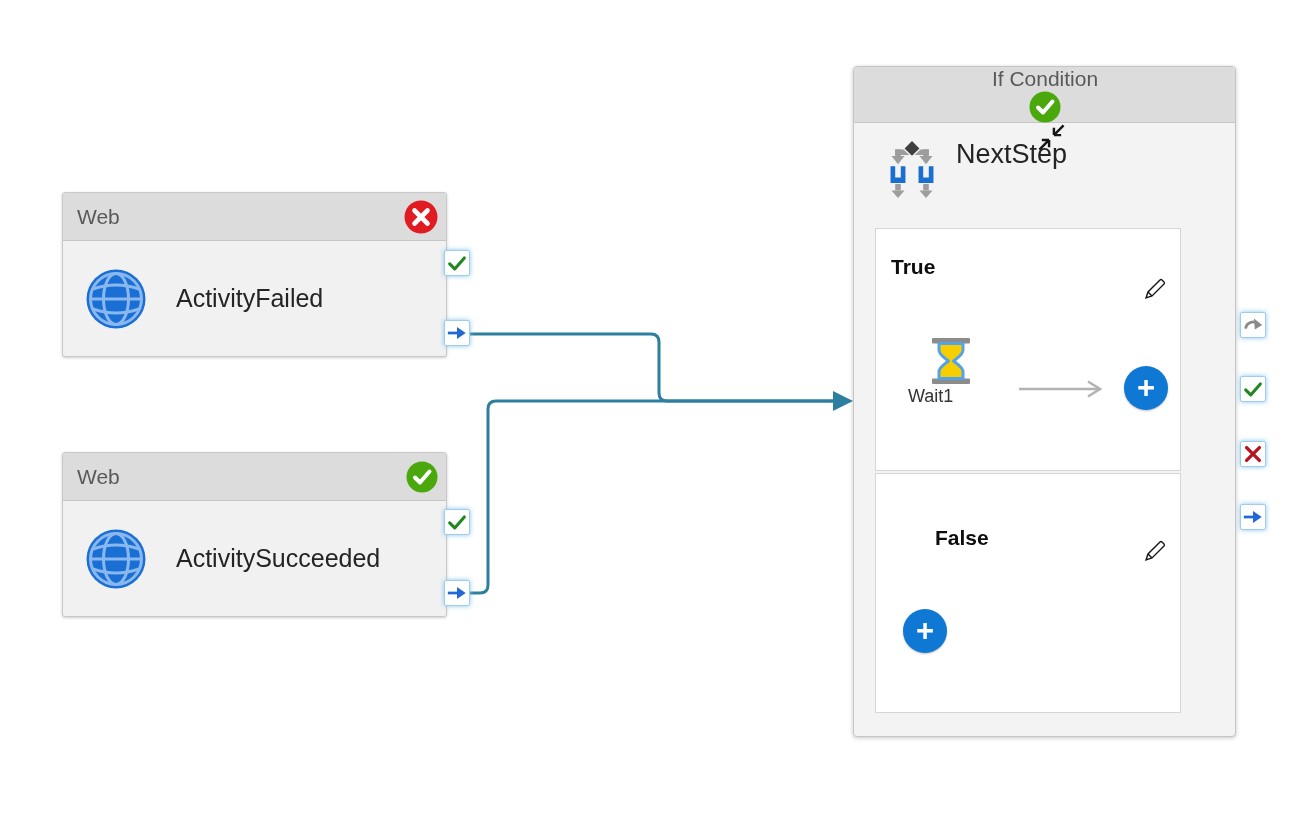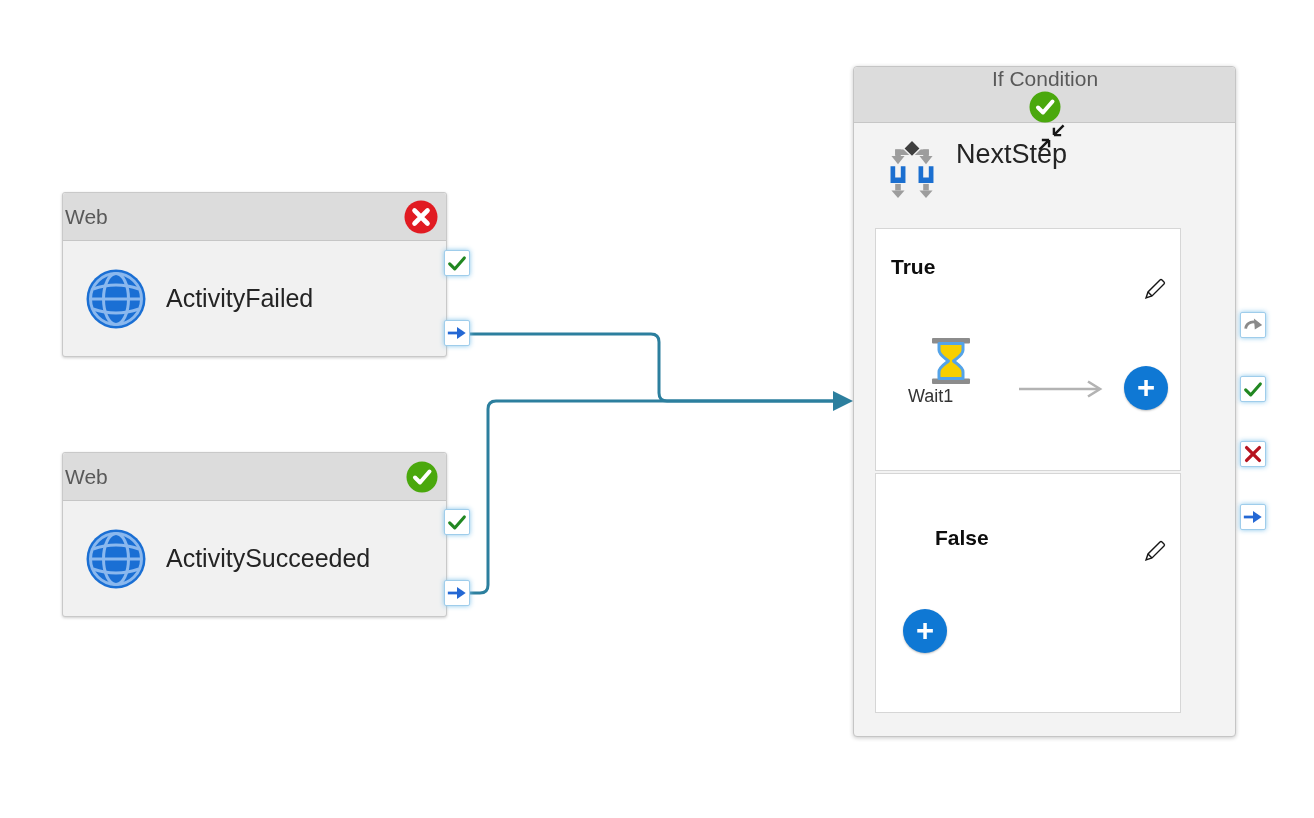--- a/index.html
+++ b/index.html
@@ -7,26 +7,26 @@
     width:1314px;height:818px;position:relative;overflow:hidden;
     background:#ffffff;font-family:"Liberation Sans",sans-serif;
   }
   
   .node{
     position:absolute;background:#f1f1f1;border:1px solid #c9c9c9;
     border-radius:3px;box-shadow:0 1px 3px rgba(0,0,0,.20);box-sizing:border-box;
   }
   .node-header{
     height:48px;background:#dcdcdc;border-bottom:1px solid #c6c6c6;
-    display:flex;align-items:center;padding:0 8px 0 2px;
+    display:flex;align-items:center;padding:0 8px 0 14px;
     font-size:21px;color:#595959;border-radius:3px 3px 0 0;box-sizing:border-box;
   }
   .header-label{flex:1;white-space:nowrap;}
   .web-body{display:flex;align-items:center;height:115px;padding-left:22px;}
-  .activity-name{margin-left:19px;font-size:25px;color:#242424;white-space:nowrap;}
+  .activity-name{margin-left:29px;font-size:25px;color:#242424;white-space:nowrap;}
   
   .port{
     position:absolute;width:26px;height:26px;background:#fff;
     border:1px solid #9fcdeb;border-radius:2px;box-sizing:border-box;
     box-shadow:0 0 5px rgba(130,195,235,.95);
     display:flex;align-items:center;justify-content:center;
   }
   
   .if-node{
     position:absolute;left:853px;top:66px;width:383px;height:671px;

